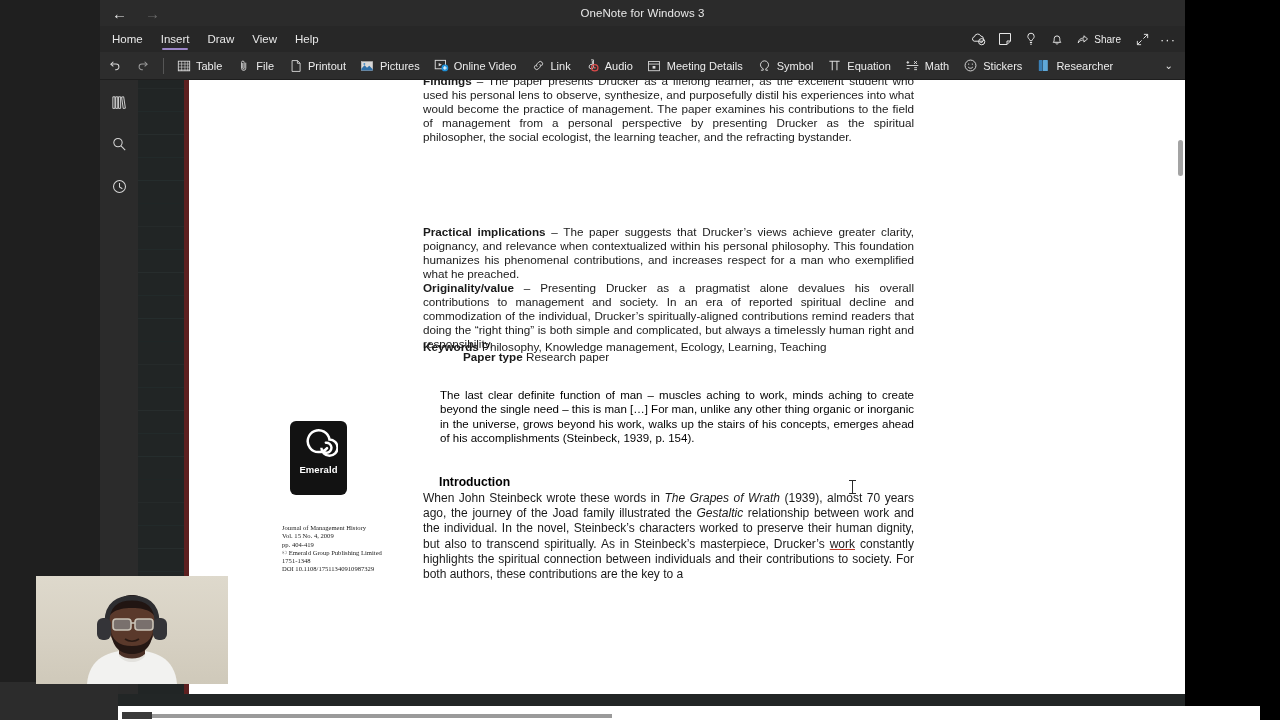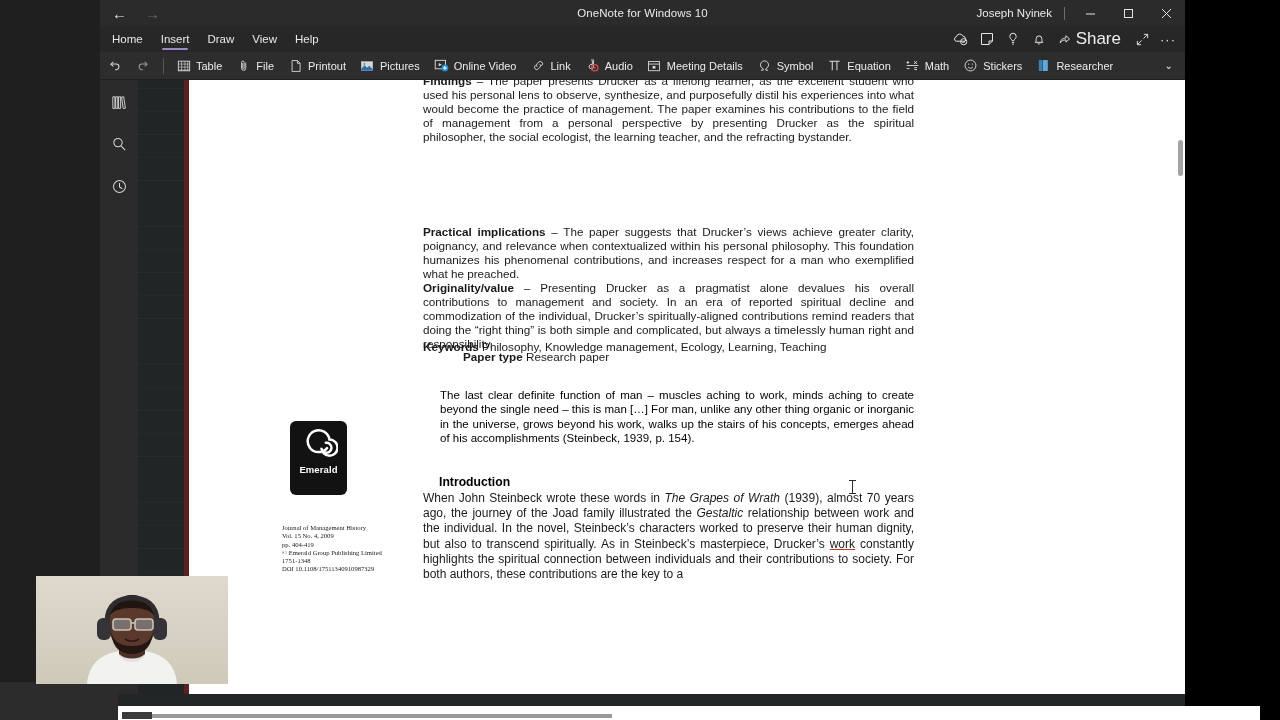--- a/index.html
+++ b/index.html
@@ -58,21 +58,21 @@
   }
   .tabs-right {
     position: absolute; right: 4px; top: 0; height: 26px;
     display: flex; align-items: center; gap: 0;
   }
   .tr-btn {
     width: 26px; height: 26px; display: flex; align-items: center; justify-content: center;
     color: #e6e6e6;
   }
   .share-btn {
-    display: flex; align-items: center; gap: 4px; color: #ececec; font-size: 17px;
+    display: flex; align-items: center; gap: 4px; color: #ececec; font-size: 10px;
     padding: 0 8px 0 6px; height: 26px;
   }
 
   
   .toolbar {
     position: relative; height: 28px; background: #2d2d2d;
     display: flex; align-items: center; border-bottom: 1px solid #1e1e1e;
   }
   .tb-item {
     display: flex; align-items: center; gap: 5px; height: 26px;
@@ -194,40 +194,21 @@
   <div class="left-outer"></div>
   <div class="right-outer"></div>
 
   <div class="app-window">
 
     <div class="title-bar">
       <div class="nav-arrows">
         <span class="nav-arrow">←</span>
         <span class="nav-arrow disabled">→</span>
       </div>
-      <div class="app-title">OneNote for Windows 10</div>
-      <div class="titlebar-right">
-        <span class="user-name">Joseph Nyinek</span>
-        <span class="tb-sep"></span>
-        <span class="win-btn">
-          <svg width="11" height="11" viewBox="0 0 11 11">
-              <rect x="1" y="5.5" width="9" height="1" fill="#e3e3e3"></rect>
-            </svg>
-        </span>
-        <span class="win-btn">
-          <svg width="11" height="11" viewBox="0 0 11 11">
-              <rect x="1.5" y="1.5" width="8" height="8" fill="none" stroke="#e3e3e3" stroke-width="1"></rect>
-            </svg>
-        </span>
-        <span class="win-btn">
-          <svg width="11" height="11" viewBox="0 0 11 11">
-              <path d="M1 1 L10 10 M10 1 L1 10" stroke="#e3e3e3" stroke-width="1" fill="none"></path>
-            </svg>
-        </span>
-      </div>
+      <div class="app-title">OneNote for Windows 3</div>
     </div>
 
     <div class="ribbon-tabs">
       <div class="rtab">Home</div>
       <div class="rtab active">Insert</div>
       <div class="rtab">Draw</div>
       <div class="rtab">View</div>
       <div class="rtab">Help</div>
 
       <div class="tabs-right">

